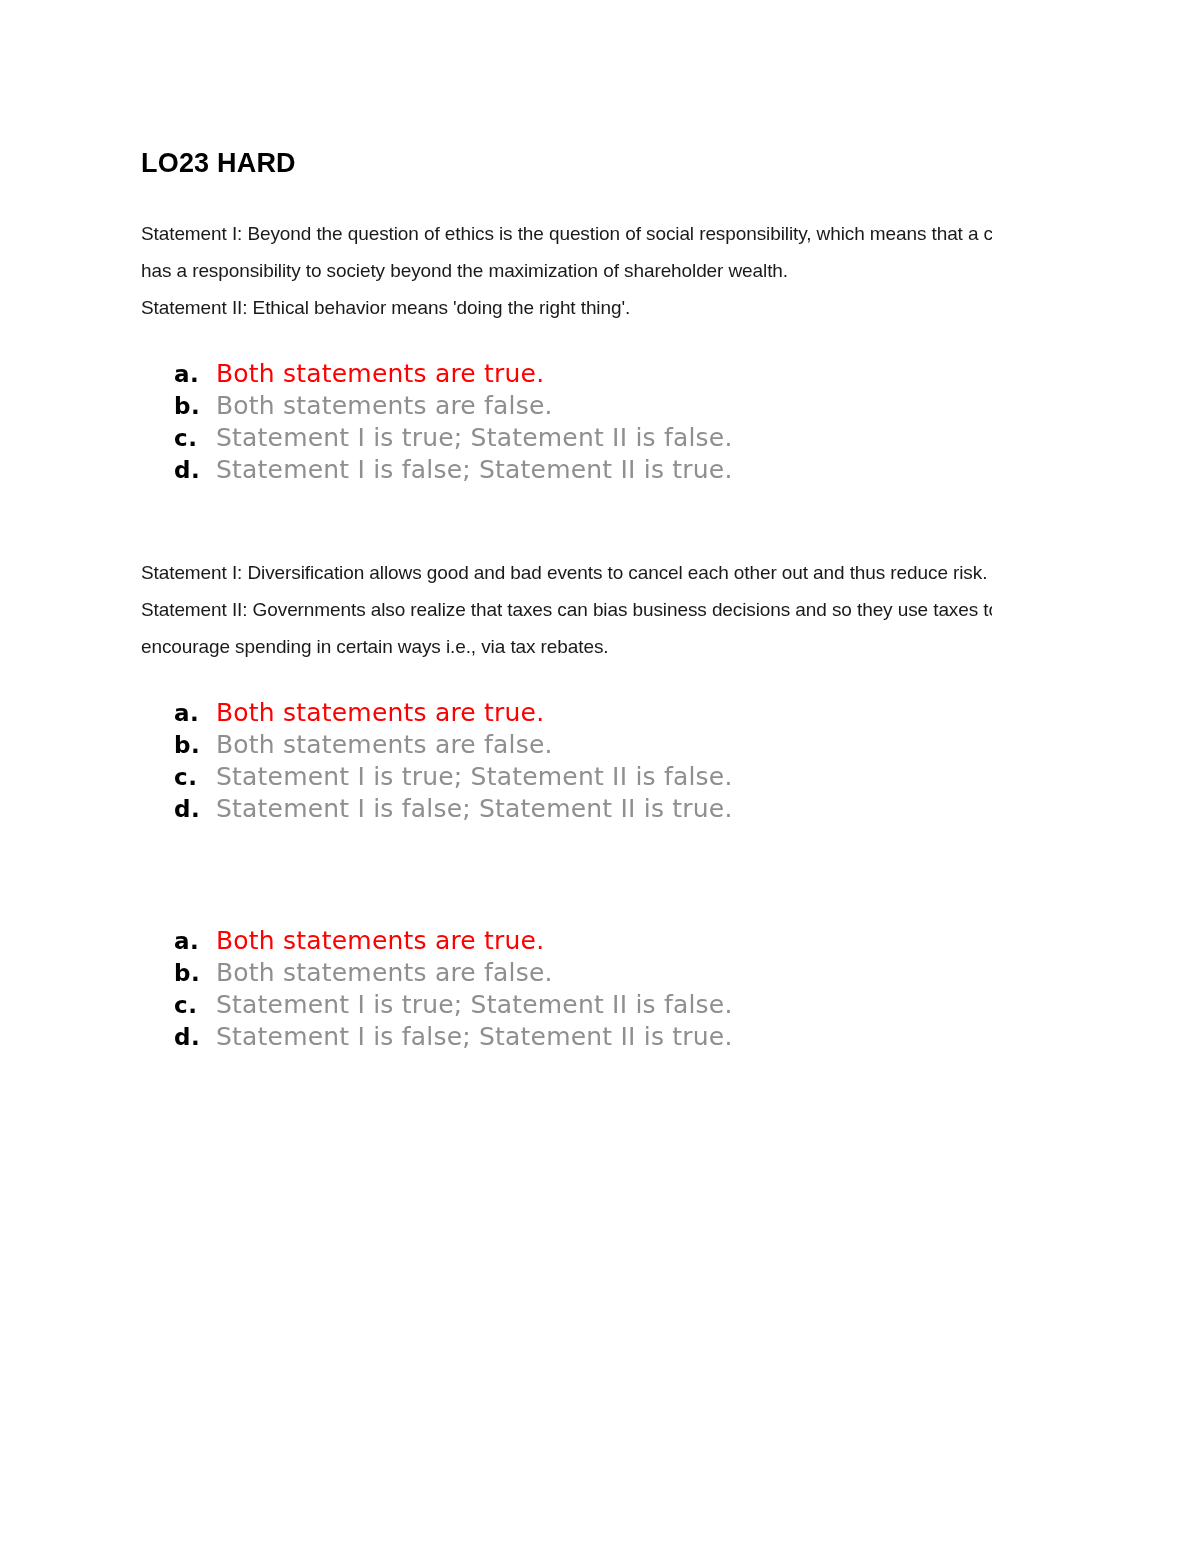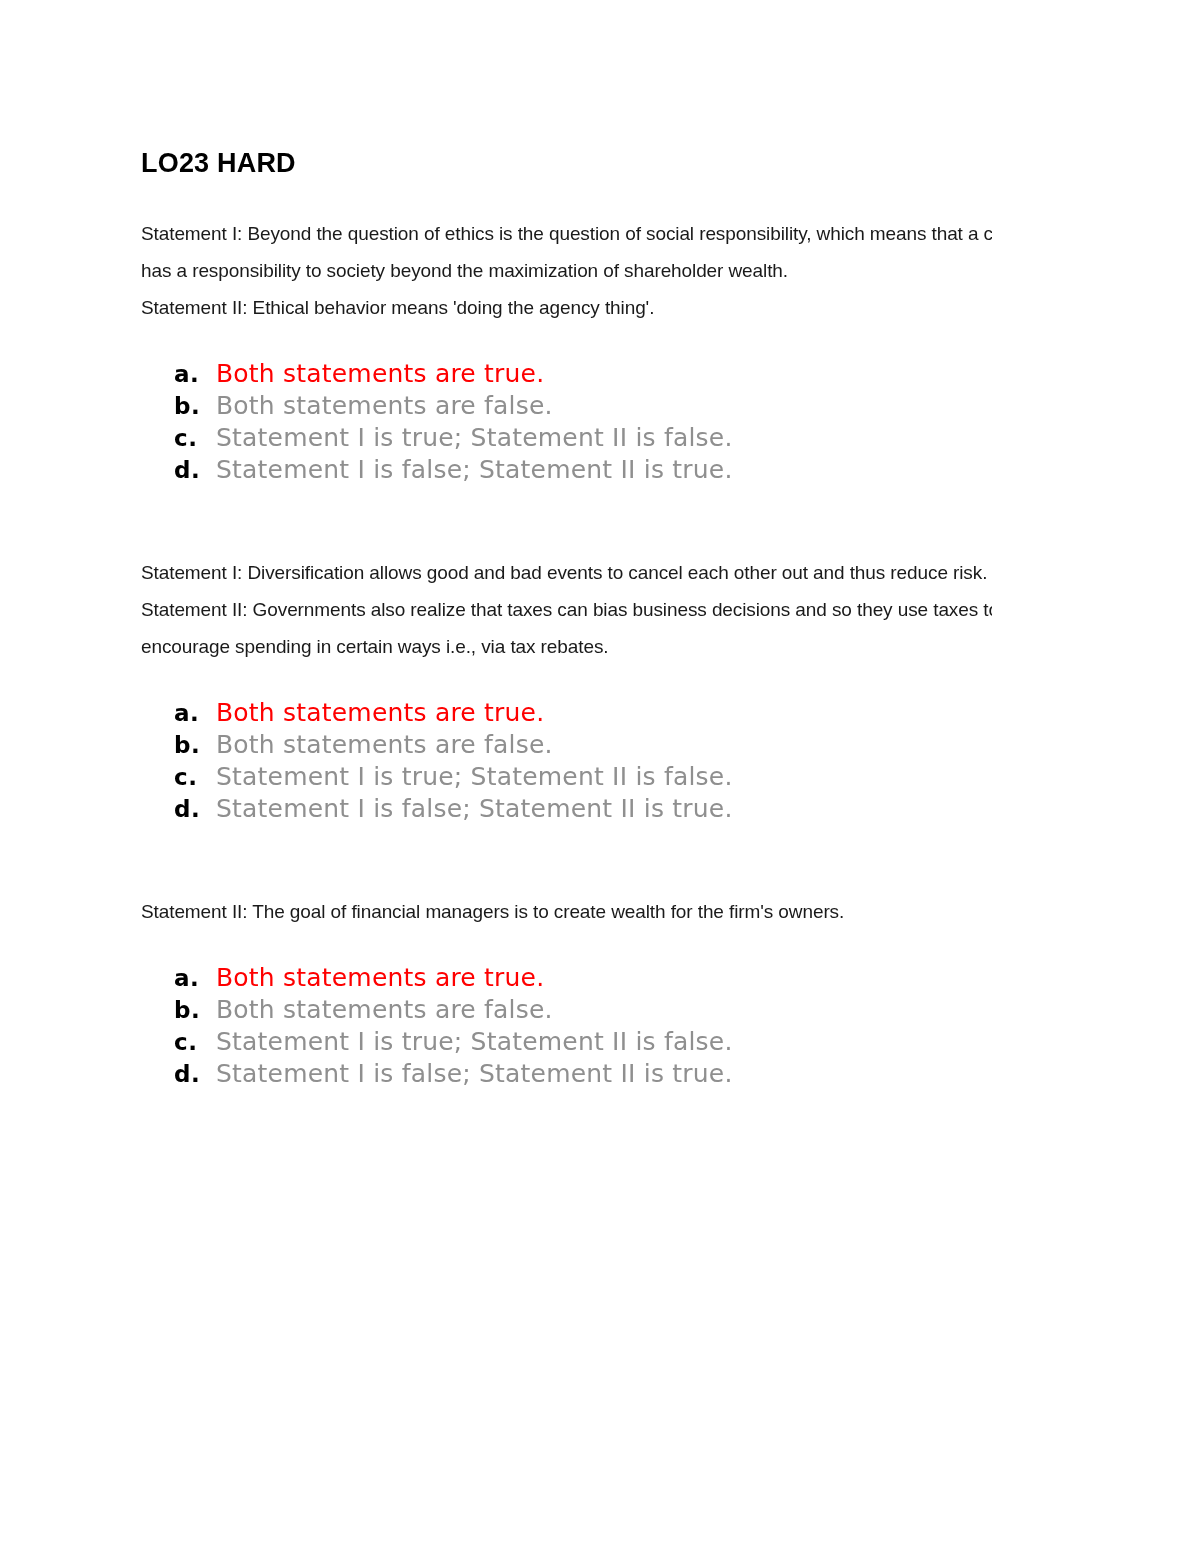--- a/index.html
+++ b/index.html
@@ -89,21 +89,21 @@
 <body>
 
 <div class="page">
   <div class="content">
 
     <h1 class="doc-title">LO23 HARD</h1>
 
     <section class="qblock first">
       <div class="statements">
         <p>Statement I:  Beyond the question of ethics is the question of social responsibility, which means that a company has a responsibility to society beyond the maximization of shareholder wealth.</p>
-        <p>Statement II: Ethical behavior means 'doing the agency thing'.</p>
+        <p>Statement II: Ethical behavior means 'doing the right thing'.</p>
       </div>
       <ul class="options">
         <li class="option">
           <span class="opt-marker">a.</span>
           <span class="opt-text correct">Both statements are true.</span>
         </li>
         <li class="option">
           <span class="opt-marker">b.</span>
           <span class="opt-text">Both statements are false.</span>
         </li>
@@ -138,21 +138,20 @@
         </li>
         <li class="option">
           <span class="opt-marker">d.</span>
           <span class="opt-text">Statement I is false; Statement II is true.</span>
         </li>
       </ul>
     </section>
 
     <section class="qblock rest">
       <div class="statements">
-        <p>Statement II: The goal of financial managers is to create wealth for the firm's owners.</p>
       </div>
       <ul class="options">
         <li class="option">
           <span class="opt-marker">a.</span>
           <span class="opt-text correct">Both statements are true.</span>
         </li>
         <li class="option">
           <span class="opt-marker">b.</span>
           <span class="opt-text">Both statements are false.</span>
         </li>

